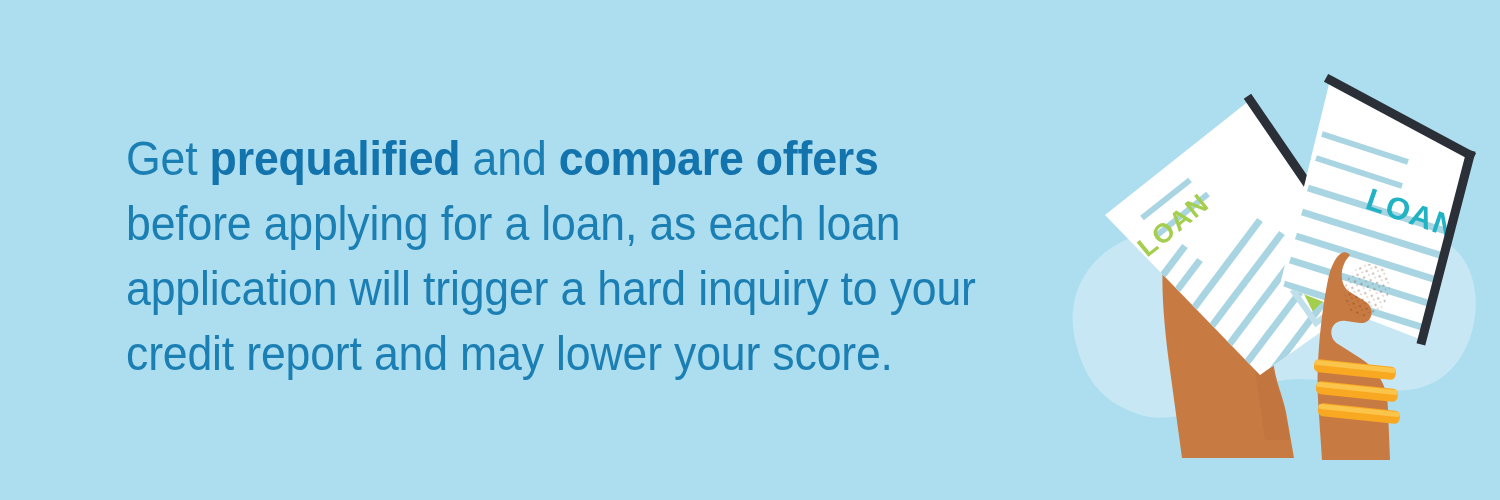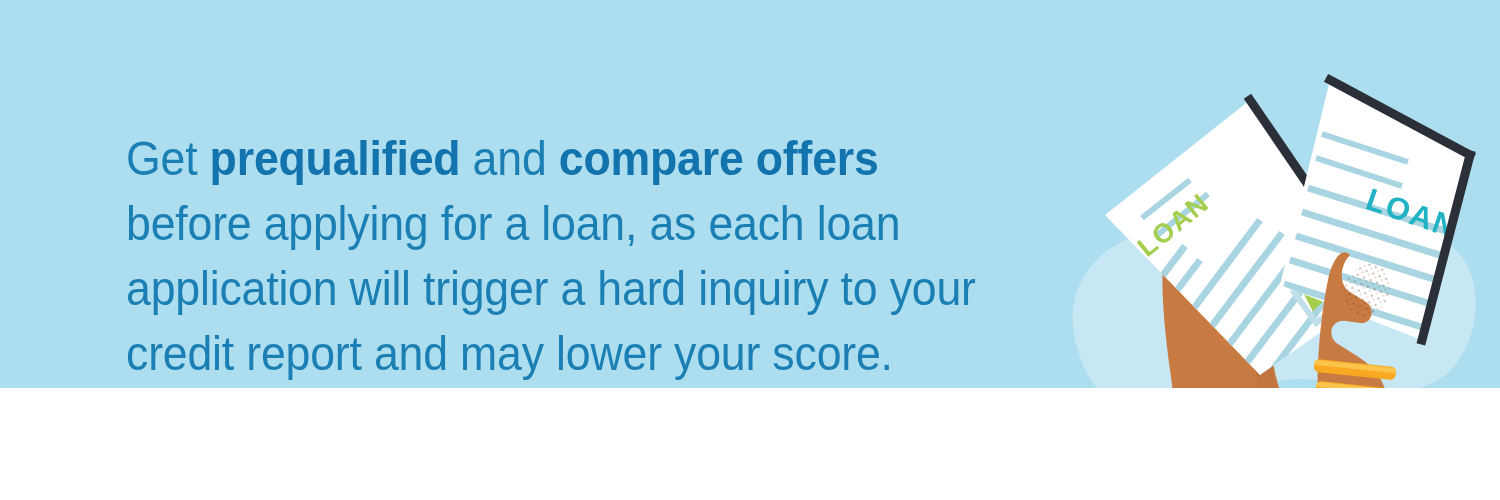--- a/index.html
+++ b/index.html
@@ -9,21 +9,21 @@
   body {
     width: 1500px;
     height: 500px;
     overflow: hidden;
     font-family: "Liberation Sans", sans-serif;
   }
 
   #banner {
     position: relative;
     width: 1500px;
-    height: 388px;
+    height: 500px;
     background: #ADDEEF;
     overflow: hidden;
   }
 
   
   #copy-block {
     position: absolute;
     left: 126px;
     top: 126px;
     width: 950px;

